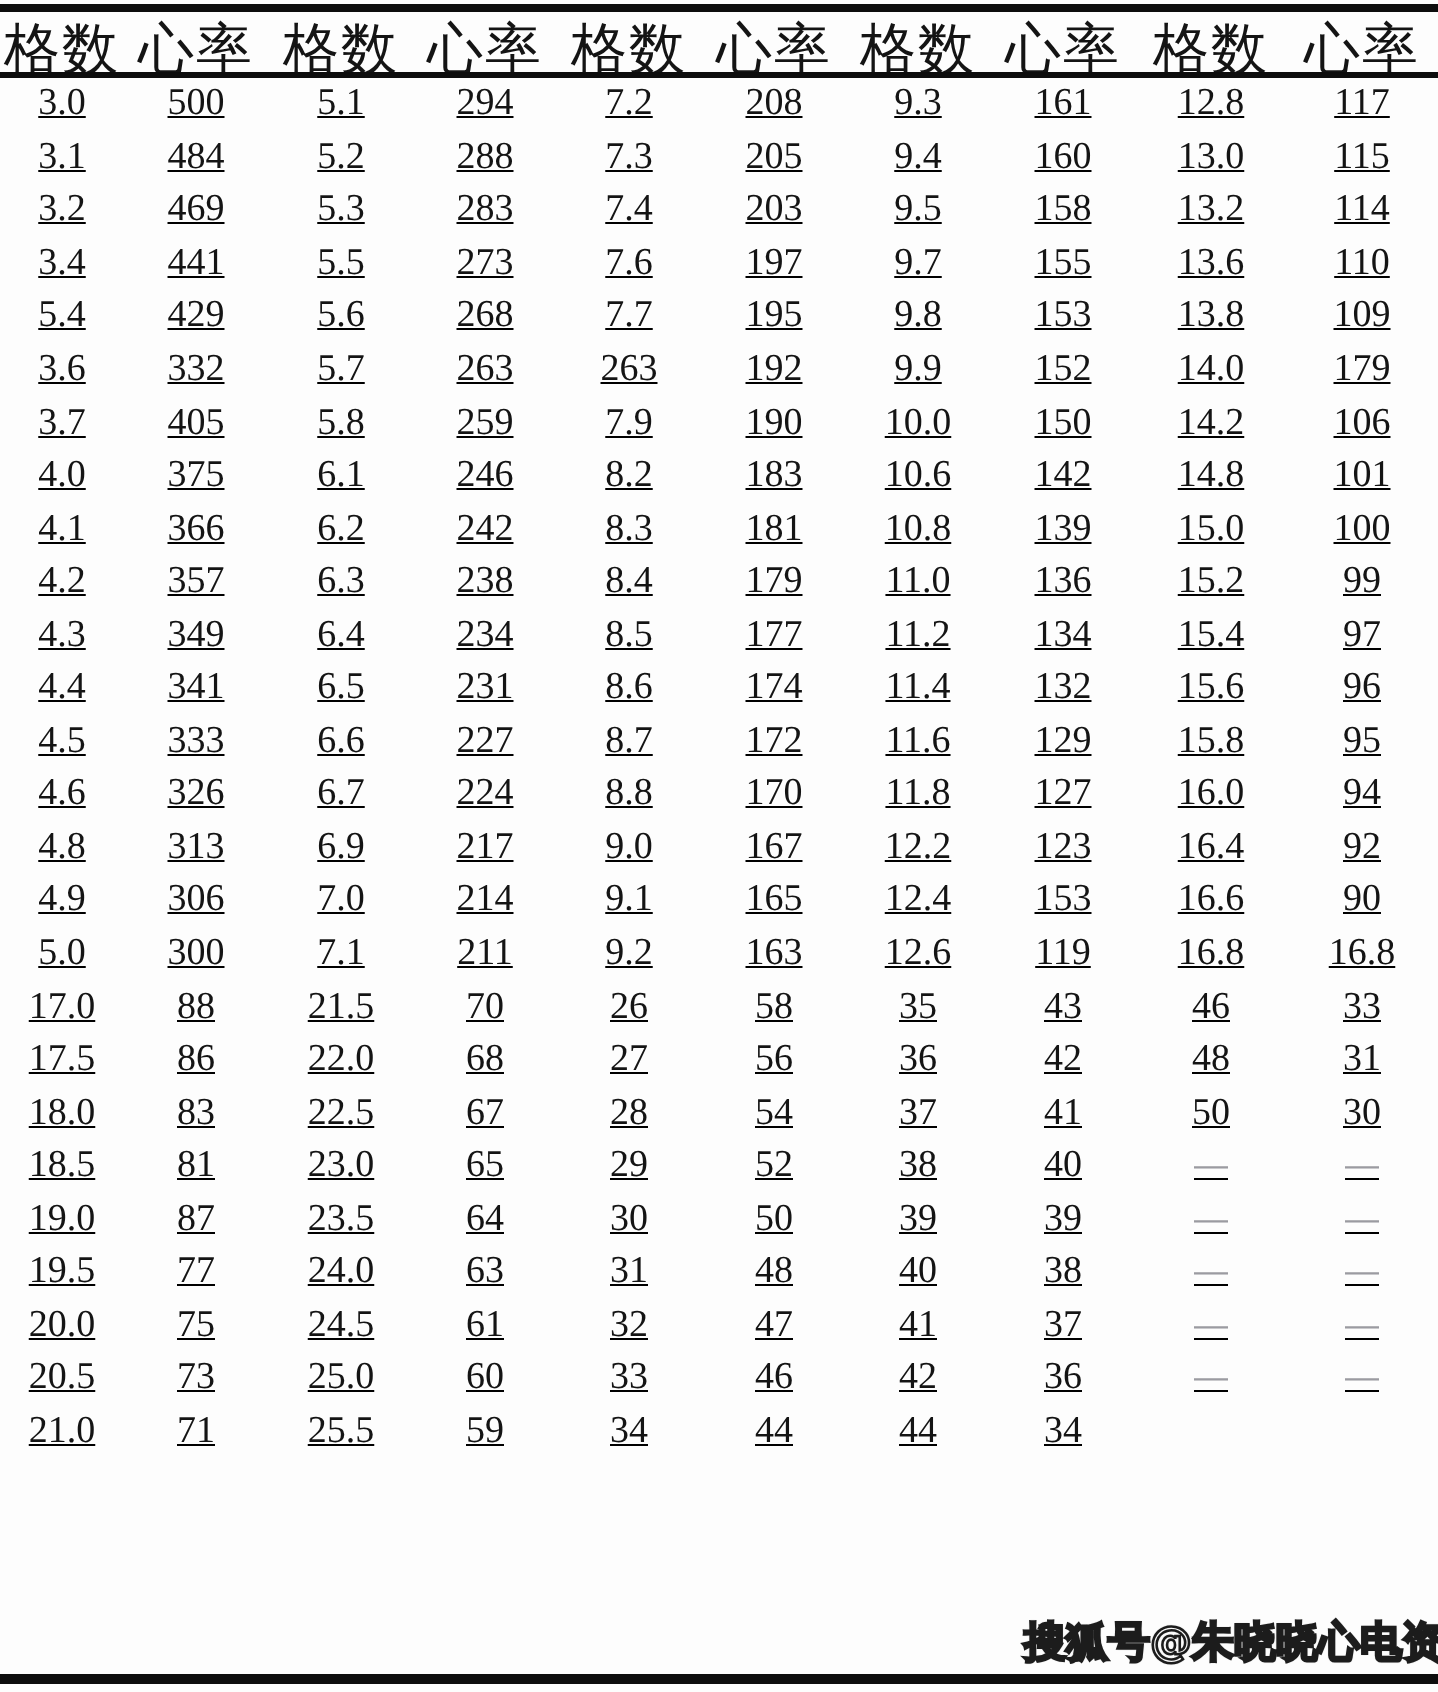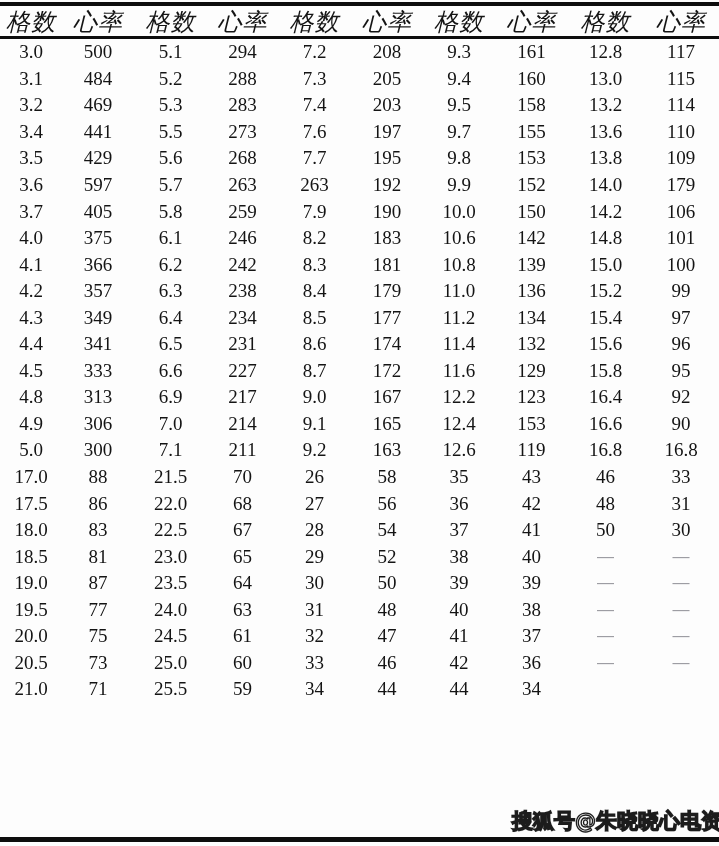--- a/index.html
+++ b/index.html
@@ -33,32 +33,32 @@
     align-items: center;
   }
   .tbody {
     position: absolute; left: 0; top: 39px; width: 719px; height: 797px;
   }
   .row {
     width: 664px; height: 26.56px;
     display: grid;
     grid-template-columns: 62px 72px 73px 71px 73px 72px 72px 73px 75px 76px;
     align-items: center;
+    text-decoration: underline;
   }
   .cell {
     text-align: center;
     font-size: 19px;
     color: #141414;
     white-space: nowrap;
   }
   .cell.th {
-    font-size: 24px;
+    font-size: 28px;
     font-weight: 400;
     letter-spacing: 1px;
-    font-style: italic;
   }
   .cell.dash {
     color: #9b9ba1;
     font-family: "Liberation Sans", "DejaVu Sans", sans-serif;
     font-size: 17px;
   }
   .watermark {
     position: absolute;
     left: 512px; top: 806px;
     width: 210px; height: 32px;
@@ -135,34 +135,34 @@
         <div class="cell">5.5</div>
         <div class="cell">273</div>
         <div class="cell">7.6</div>
         <div class="cell">197</div>
         <div class="cell">9.7</div>
         <div class="cell">155</div>
         <div class="cell">13.6</div>
         <div class="cell">110</div>
       </div>
       <div class="row">
-        <div class="cell">3.5</div>
+        <div class="cell">5.4</div>
         <div class="cell">429</div>
         <div class="cell">5.6</div>
         <div class="cell">268</div>
         <div class="cell">7.7</div>
         <div class="cell">195</div>
         <div class="cell">9.8</div>
         <div class="cell">153</div>
         <div class="cell">13.8</div>
         <div class="cell">109</div>
       </div>
       <div class="row">
         <div class="cell">3.6</div>
-        <div class="cell">597</div>
+        <div class="cell">332</div>
         <div class="cell">5.7</div>
         <div class="cell">263</div>
         <div class="cell">263</div>
         <div class="cell">192</div>
         <div class="cell">9.9</div>
         <div class="cell">152</div>
         <div class="cell">14.0</div>
         <div class="cell">179</div>
       </div>
       <div class="row">
@@ -243,20 +243,32 @@
         <div class="cell">6.6</div>
         <div class="cell">227</div>
         <div class="cell">8.7</div>
         <div class="cell">172</div>
         <div class="cell">11.6</div>
         <div class="cell">129</div>
         <div class="cell">15.8</div>
         <div class="cell">95</div>
       </div>
       <div class="row">
+        <div class="cell">4.6</div>
+        <div class="cell">326</div>
+        <div class="cell">6.7</div>
+        <div class="cell">224</div>
+        <div class="cell">8.8</div>
+        <div class="cell">170</div>
+        <div class="cell">11.8</div>
+        <div class="cell">127</div>
+        <div class="cell">16.0</div>
+        <div class="cell">94</div>
+      </div>
+      <div class="row">
         <div class="cell">4.8</div>
         <div class="cell">313</div>
         <div class="cell">6.9</div>
         <div class="cell">217</div>
         <div class="cell">9.0</div>
         <div class="cell">167</div>
         <div class="cell">12.2</div>
         <div class="cell">123</div>
         <div class="cell">16.4</div>
         <div class="cell">92</div>

